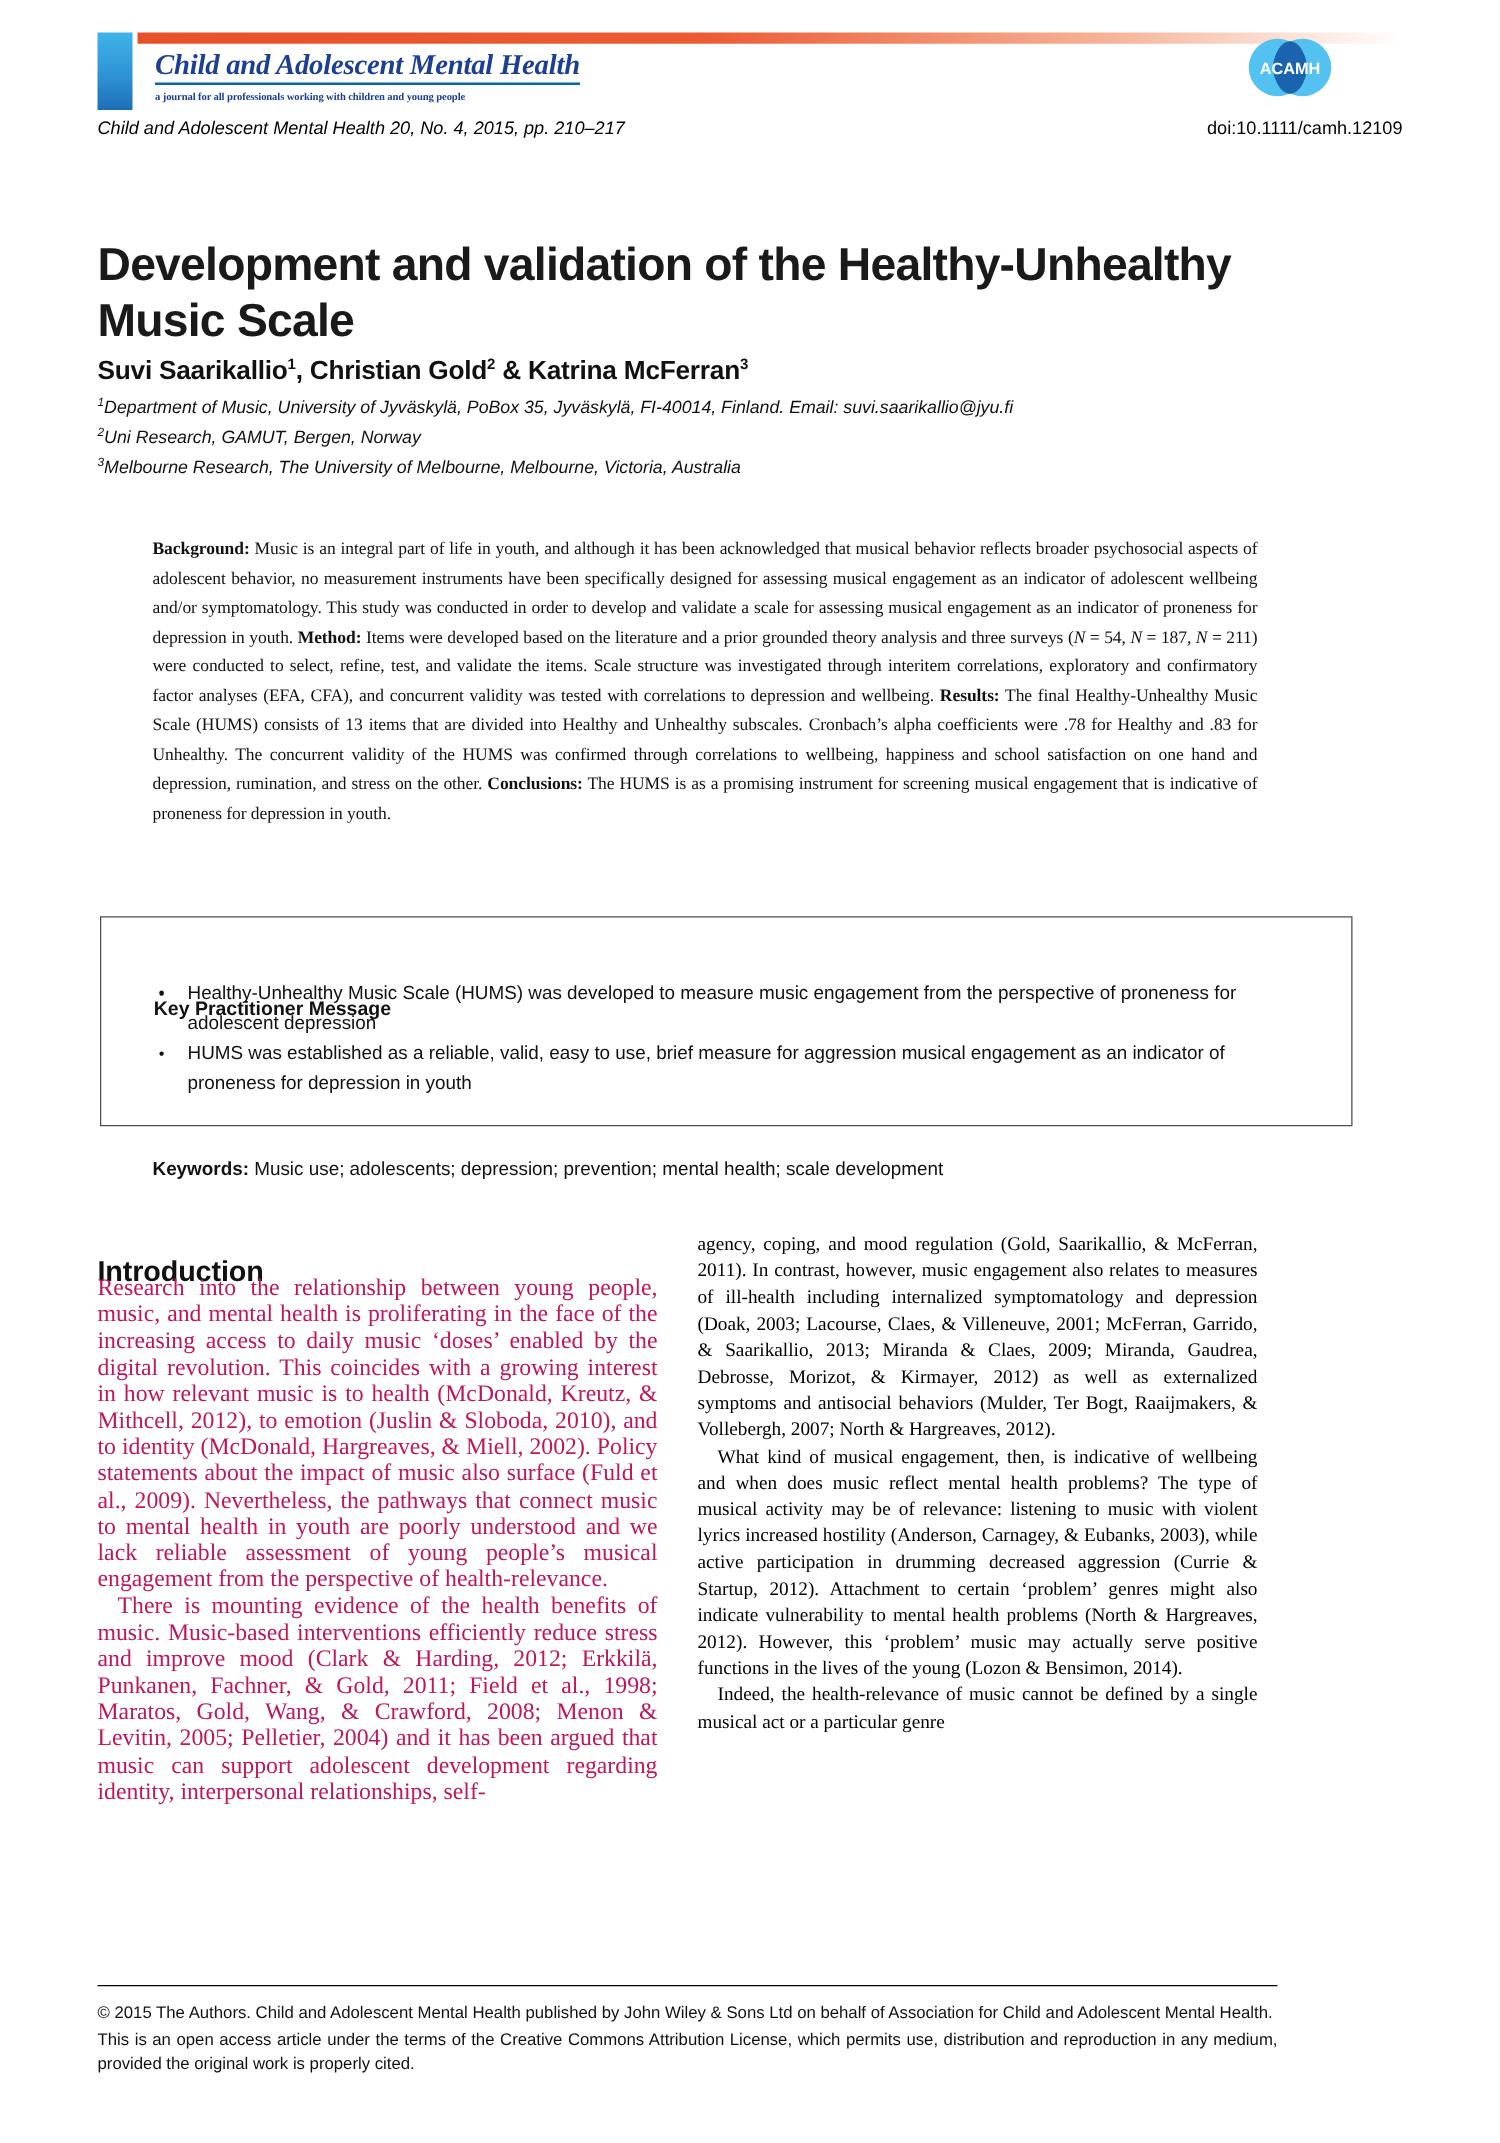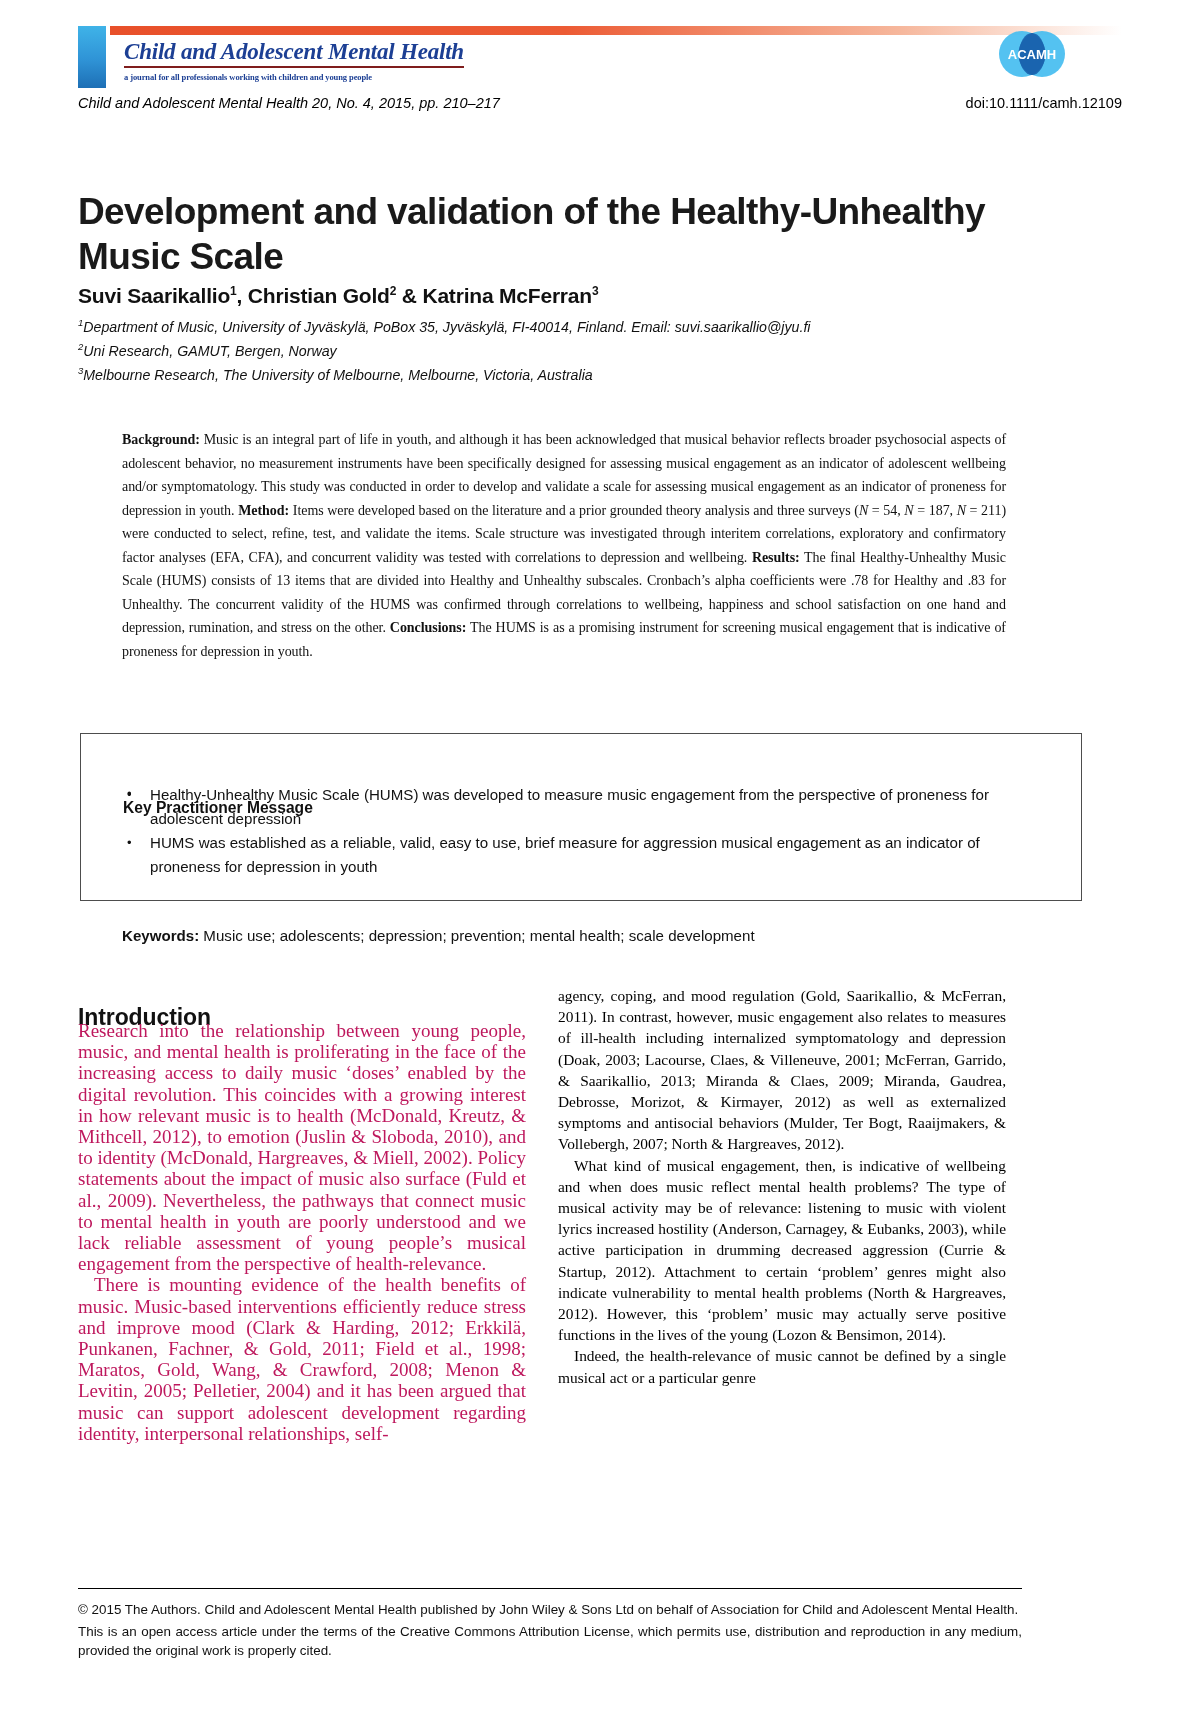--- a/index.html
+++ b/index.html
@@ -53,21 +53,21 @@
     top: 13px;
   }
   .journal-title {
     font-family: "Liberation Serif", serif;
     font-style: italic;
     font-weight: bold;
     font-size: 23px;
     letter-spacing: -0.2px;
     color: #1c3f94;
     line-height: 26px;
-    border-bottom: 2px solid #7f1d1d;
+    border-bottom: 2px solid #0369a1;
     display: inline-block;
     padding-bottom: 1px;
     white-space: nowrap;
   }
   .journal-tagline {
     font-family: Liberation Serif, serif;
     font-weight: bold;
     font-size: 8.5px;
     color: #1c3f94;
     margin-top: 4px;

